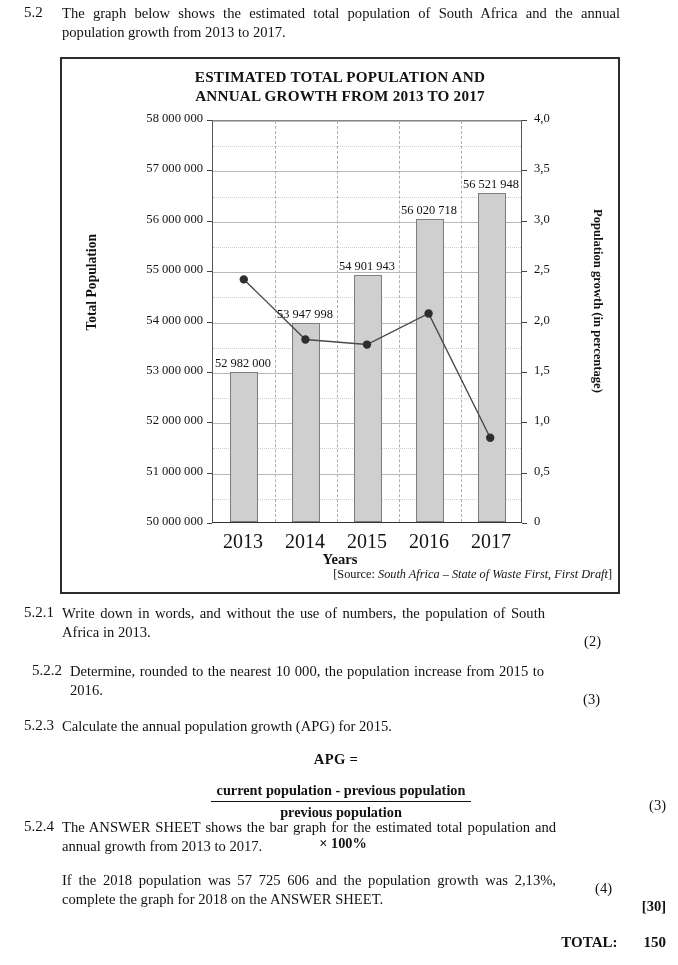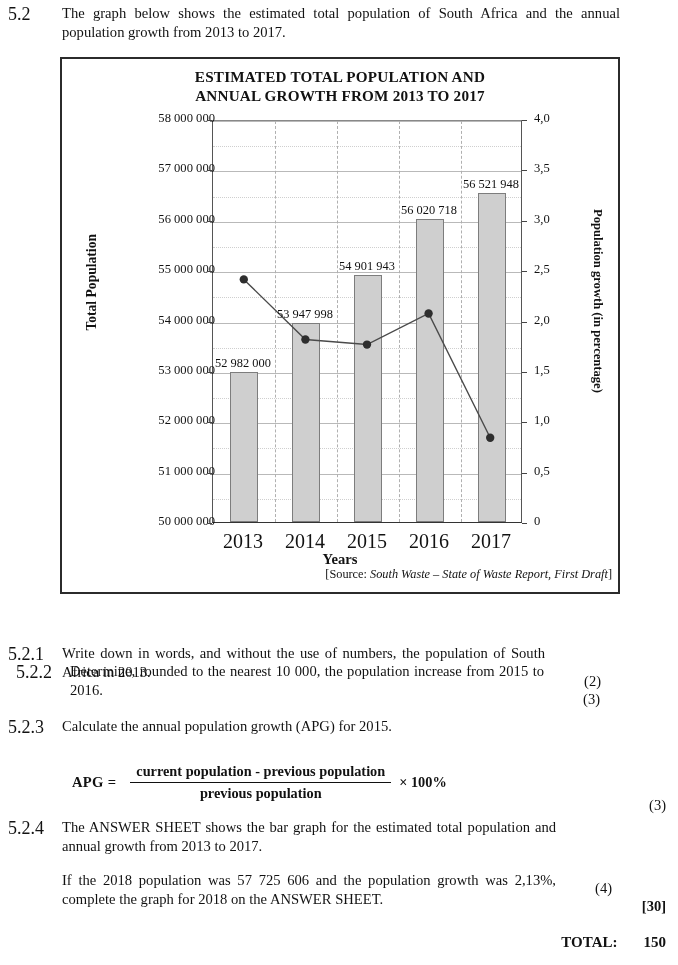--- a/index.html
+++ b/index.html
@@ -8,21 +8,21 @@
     width: 678px; height: 965px;
     background: #ffffff;
     font-family: "Liberation Serif", serif;
     color: #121212;
     position: relative;
     overflow: hidden;
   }
 
   
   .q-row { display:flex; position:absolute; }
-  .q-num { width:62px; flex:0 0 62px; font-size:18px; padding-left:8px; }
+  .q-num { width:62px; flex:0 0 62px; font-size:15px; padding-left:24px; }
   .q-body { flex:1; font-size:14.6px; line-height:19px; text-align:justify; }
 
   #intro { top:4px; left:0; width:660px; }
   #intro .q-body { padding-right:40px; }
 
   
   #figure {
     position:absolute;
     left:60px; top:57px;
     width:560px; height:537px;
@@ -54,21 +54,21 @@
     background:#fff;
   }
 
   .hgrid { position:absolute; left:0; width:100%; border-top:1px solid #b9b9b9; }
   .hgrid.minor { border-top:1px dotted #cfcfcf; }
   .vgrid { position:absolute; top:0; height:100%; border-left:1px dashed #b0b0b0; }
 
   .ytick-l, .ytick-r {
     position:absolute; font-size:12.6px; white-space:nowrap;
   }
-  .ytick-l { right:0; text-align:right;margin-left:12px; }
+  .ytick-l { right:0; text-align:right; }
   .ytick-r { left:0; text-align:left; }
 
   .tickmark-l, .tickmark-r { position:absolute; width:5px; border-top:1px solid #444; }
 
   .bar {
     position:absolute; bottom:0;
     background:#cfcfcf;
     border:1px solid #7d7d7d;
   }
   .bar-label {
@@ -113,36 +113,37 @@
 
   #source {
     position:absolute;
     right:6px; bottom:10px;
     font-size:12.3px;
     white-space:nowrap;
   }
   #source .src-italic { font-style:italic; }
 
   
-  #q521 { top:644px; left:0; width:613px;justify-content:flex-end; }
+  #q521 { top:604px; left:0; width:613px;justify-content:flex-end; }
   #q522 { top:662px; left:8px; width:604px; }
   #q523 { top:717px; left:0; width:678px; }
   #q524 { top:818px; left:0; width:624px; }
 
   #q521 .q-body, #q522 .q-body, #q524 .q-body { padding-right:68px; }
   #q523 .q-body { padding-right:68px; }
 
   .sub-para { margin-top:15px; }
 
   
   #formula {
     margin-top:14px;
     display:flex; align-items:center;
     font-weight:bold; font-size:14.6px;
     padding-left:10px;
+    flex-direction:column;
   }
   #formula .apg { margin-right:10px; letter-spacing:.3px; }
   #formula .frac {
     display:inline-flex; flex-direction:column; align-items:center;
     margin:12px 4px;
   }
   #formula .num { padding:0 6px 1px 6px; font-size:14.3px; }
   #formula .den {
     padding:1px 6px 0 6px; font-size:14.3px;
     border-top:1.3px solid #111; width:100%; text-align:center;
@@ -254,21 +255,21 @@
       <div class="bar-label" style="top: 143.706px; left: 327px; width: 80px; text-align: center;">56 020 718</div>
       <div class="bar-label" style="top: 118.457px; left: 389px; width: 80px; text-align: center;">56 521 948</div>
       <div class="xlabel" style="left: 141px; width: 80px; top: 471px;">2013</div>
       <div class="xlabel" style="left: 203px; width: 80px; top: 471px;">2014</div>
       <div class="xlabel" style="left: 265px; width: 80px; top: 471px;">2015</div>
       <div class="xlabel" style="left: 327px; width: 80px; top: 471px;">2016</div>
       <div class="xlabel" style="left: 389px; width: 80px; top: 471px;">2017</div>
       <div id="x-axis-title" style="top: 492px;">Years</div>
     </div>
 
-  <div id="source"><span>[Source: </span><span class="src-italic">South Waste – State of Waste Report, First Draft</span><span>]</span></div>
+  <div id="source"><span>[Source: </span><span class="src-italic">South Africa – State of Waste First, First Draft</span><span>]</span></div>
 </div>
 
 <div class="q-row" id="q521">
   <div class="q-num">5.2.1</div>
   <div class="q-body">Write down in words, and without the use of numbers, the population of South Africa in 2013.</div>
   <div class="marks-abs" style="top:29px">(2)</div>
 </div>
 
 <div class="q-row" id="q522">
   <div class="q-num">5.2.2</div>

